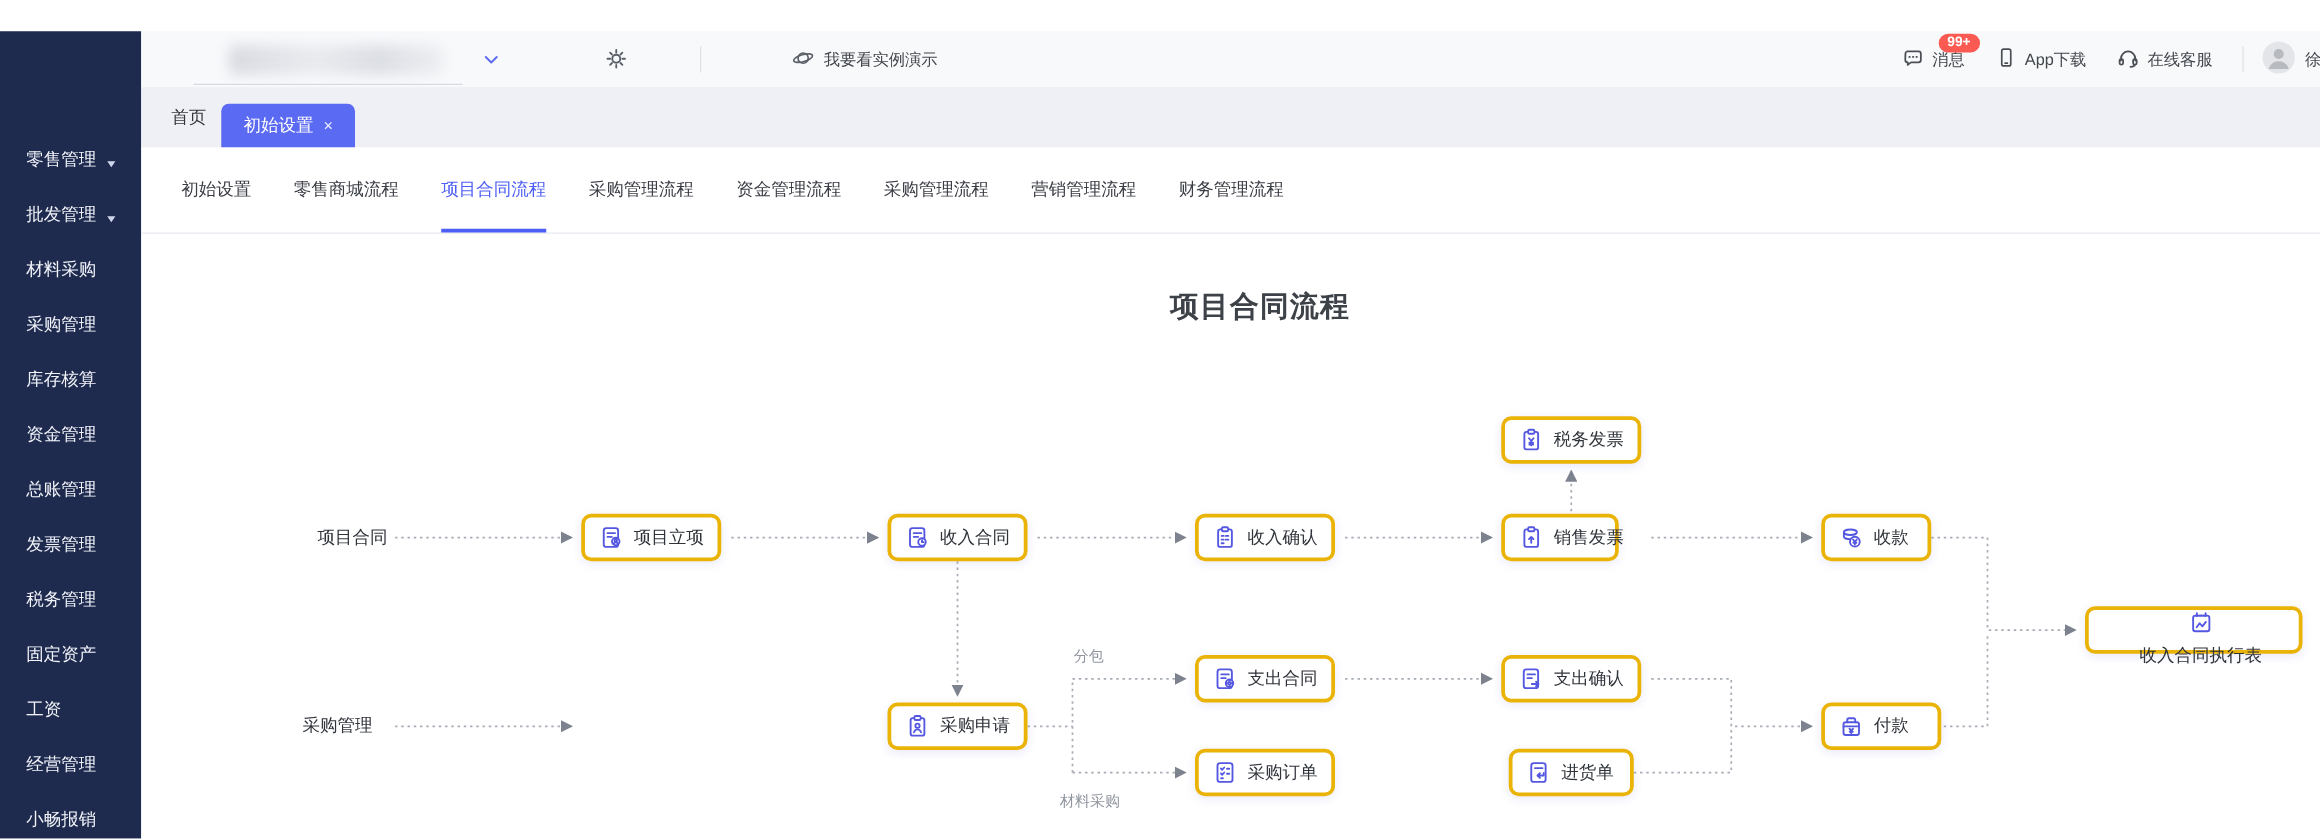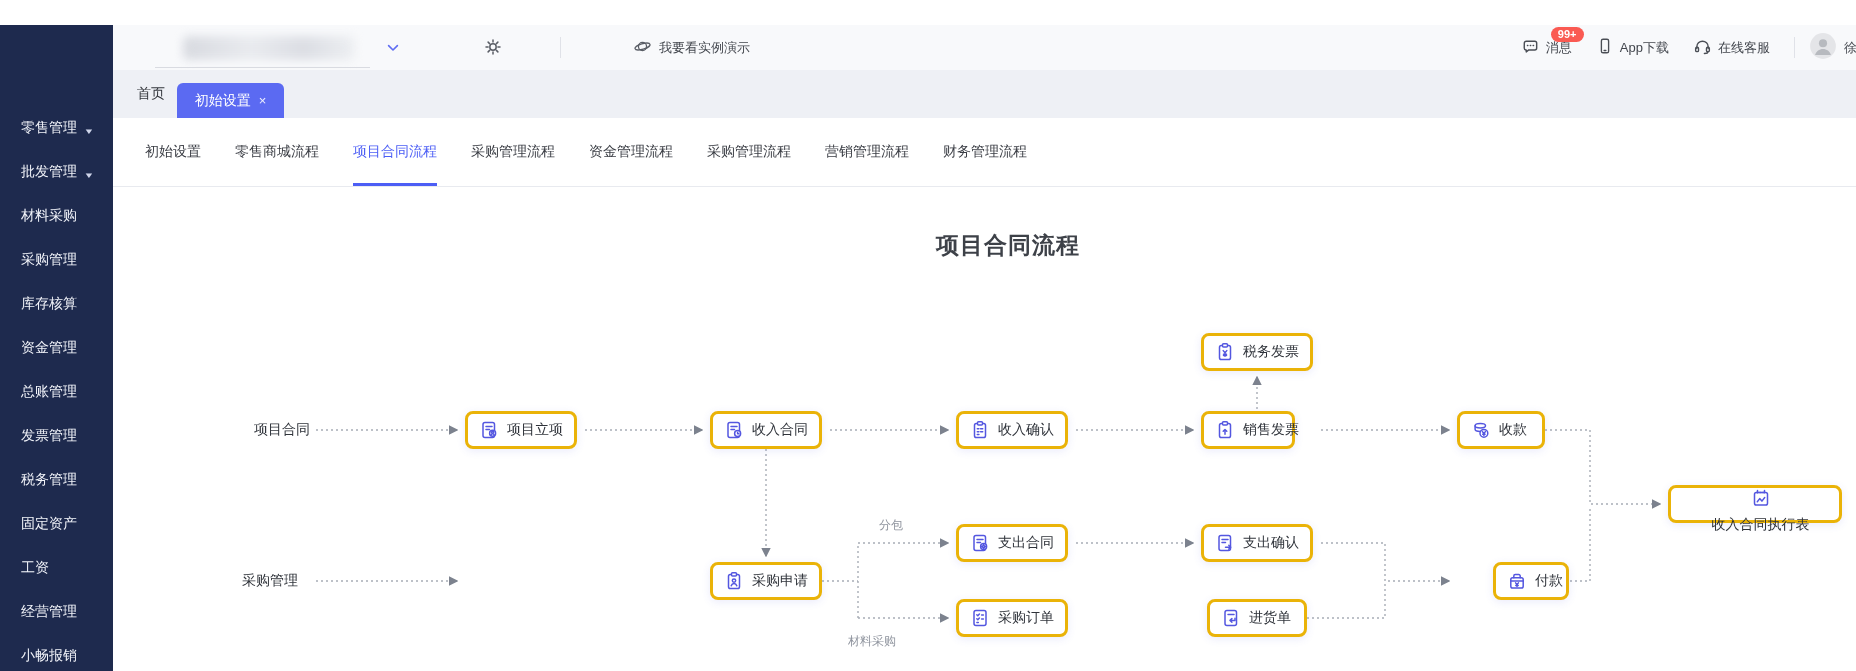--- a/index.html
+++ b/index.html
@@ -224,21 +224,21 @@
         <polyline points="822,581 858,581" fill="none" stroke="#a8adb6" stroke-width="1.4" stroke-dasharray="2 3"></polyline>
         <polyline points="858,618 858,543 948,543" fill="none" stroke="#a8adb6" stroke-width="1.4" stroke-dasharray="2 3" marker-end="url(#arr)"></polyline>
         <polyline points="858,618 948,618" fill="none" stroke="#a8adb6" stroke-width="1.4" stroke-dasharray="2 3" marker-end="url(#arr)"></polyline>
         <polyline points="1076,543 1193,543" fill="none" stroke="#a8adb6" stroke-width="1.4" stroke-dasharray="2 3" marker-end="url(#arr)"></polyline>
         <polyline points="1321,543 1385,543 1385,581 1449,581" fill="none" stroke="#a8adb6" stroke-width="1.4" stroke-dasharray="2 3" marker-end="url(#arr)"></polyline>
         <polyline points="1307,618 1385,618 1385,583" fill="none" stroke="#a8adb6" stroke-width="1.4" stroke-dasharray="2 3"></polyline>
       </svg>
     <div id="flow-title">项目合同流程</div>
   <div class="row-label" style="left: 270px; top: 430px; margin-left: 12px;">项目合同</div>
       <div class="row-label" style="left: 270px; top: 581px;">采购管理</div>
-      <div class="edge-label" style="left: 891px; top: 525px; font-family: Liberation Mono, monospace;">分包</div>
+      <div class="edge-label" style="left: 871px; top: 525px; font-family: Liberation Mono, monospace;">分包</div>
       <div class="edge-label" style="left: 872px; top: 641px;">材料采购</div>
       <div class="flow-node" style="left: 465px; top: 411px; width: 112px;">
         <span style="display: flex;">
           <svg viewBox="0 0 20 20" width="20" height="20" fill="none" stroke="#5457e0" stroke-width="1.5" stroke-linecap="round" stroke-linejoin="round">
             <rect x="4" y="2.5" width="11.5" height="15" rx="2"></rect>
             <path d="M7 6.5h6M7 9.5h3.5"></path>
             <circle cx="13.6" cy="13.2" r="3" fill="#fff"></circle>
             <circle cx="13.6" cy="12.3" r="1"></circle>
             <path d="M11.9 15.2c.3-.9 1-1.4 1.7-1.4s1.4.5 1.7 1.4"></path>
           </svg>
@@ -353,21 +353,21 @@
       <div class="flow-node" style="left: 1207px; top: 599px; width: 100px;">
         <span style="display: flex;">
           <svg viewBox="0 0 20 20" width="20" height="20" fill="none" stroke="#5457e0" stroke-width="1.5" stroke-linecap="round" stroke-linejoin="round">
             <rect x="4" y="2.5" width="11.5" height="15" rx="2"></rect>
             <path d="M7 6.5h6"></path>
             <path d="M14 10.3v2.1H9.2M10.9 10.6L9 12.4l1.9 1.8"></path>
           </svg>
         </span>
         <span>进货单</span>
       </div>
-      <div class="flow-node" style="left: 1457px; top: 562px; width: 76px; margin-left: 36px;">
+      <div class="flow-node" style="left: 1457px; top: 562px; width: 96px;">
         <span style="display: flex;">
           <svg viewBox="0 0 20 20" width="20" height="20" fill="none" stroke="#5457e0" stroke-width="1.5" stroke-linecap="round" stroke-linejoin="round">
             <rect x="3.8" y="6.8" width="12.4" height="10.2" rx="1.8"></rect>
             <path d="M6.8 6.8V5a1.4 1.4 0 0 1 1.4-1.4h3.6A1.4 1.4 0 0 1 13.2 5v1.8M3.8 10.1h12.4"></path>
             <path d="M8.6 11.9l1.4 1.8 1.4-1.8M10 13.7v1.9M8.8 14.4h2.4"></path>
           </svg>
         </span>
         <span>付款</span>
       </div>
     </div>

